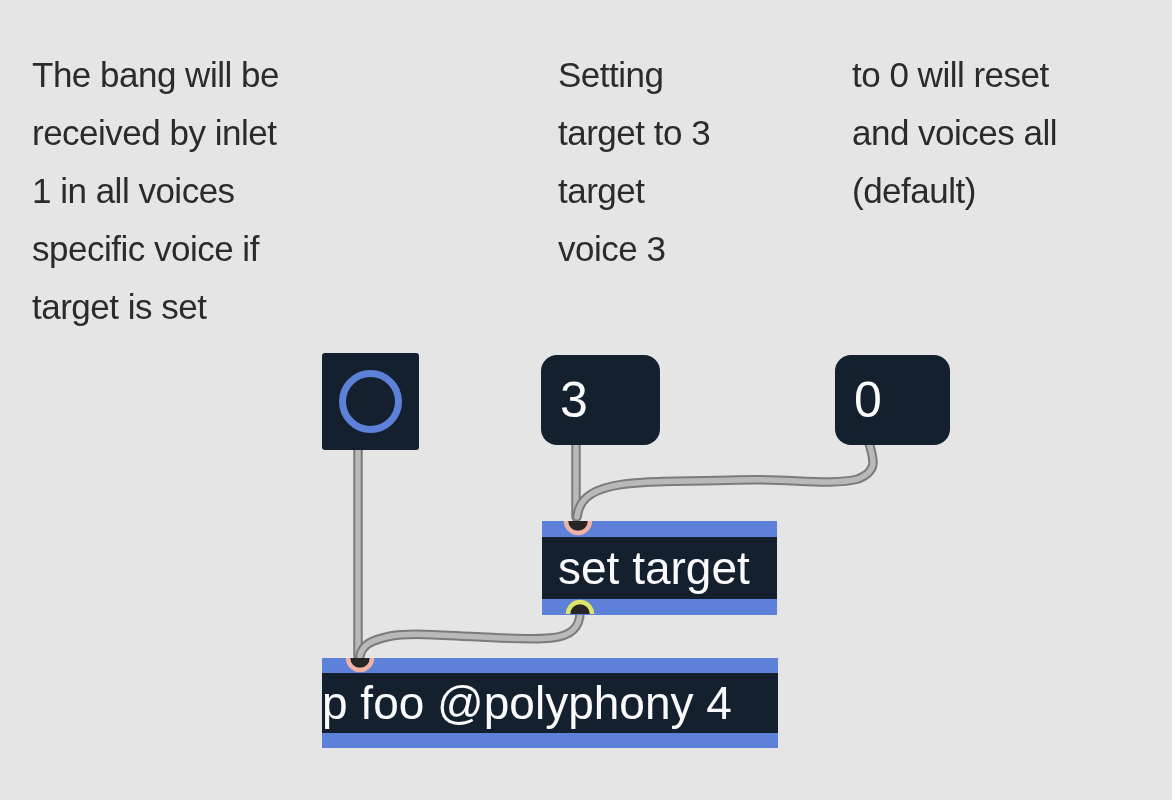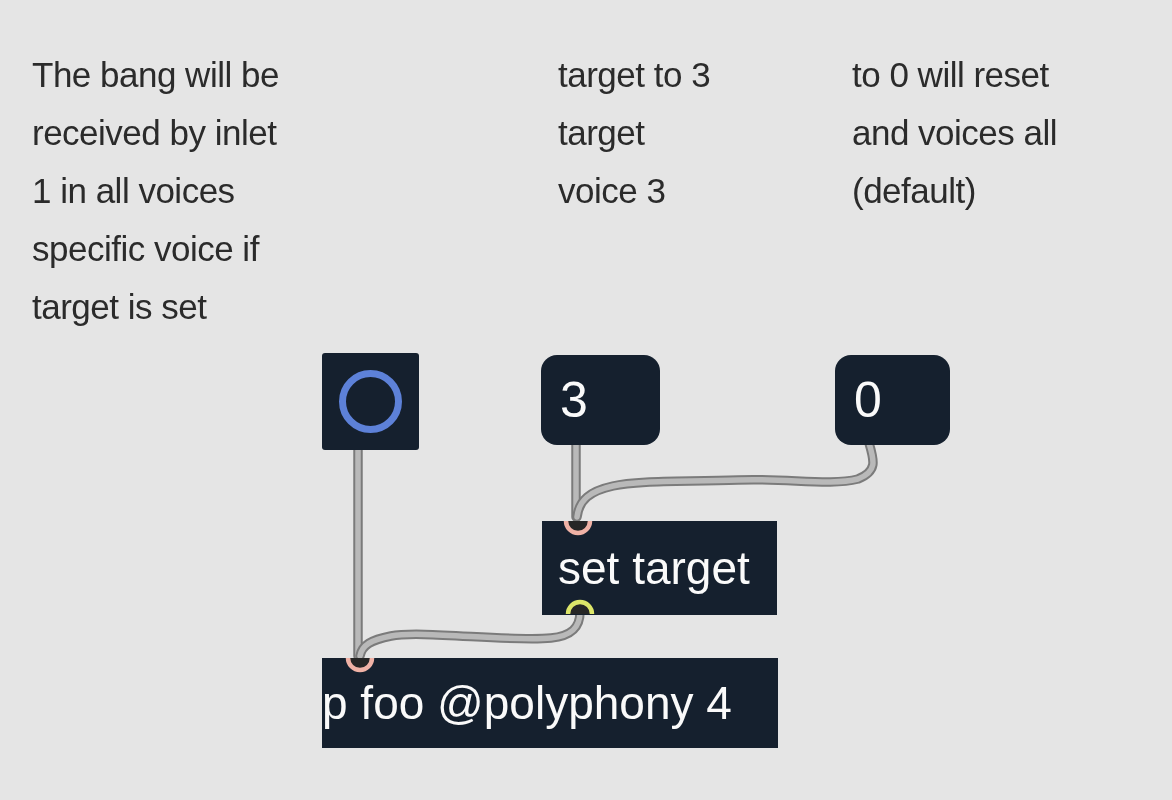--- a/index.html
+++ b/index.html
@@ -53,21 +53,21 @@
     border:7px solid var(--accent_blue);
   }
   .msg{
     width:119px;height:90px;border-radius:16px;
     display:flex;align-items:center;
     color:var(--box_text);font-size:50px;padding-left:19px;
   }
   .msg-3{left:541px;top:355px;}
   .msg-0{left:835px;top:355px;width:115px;}
   .objbox{
-    display:flex;flex-direction:row;text-align:right;
+    display:flex;flex-direction:column;text-align:right;
   }
   .objbox .stripe{height:16px;background:var(--accent_blue);flex:0 0 auto;}
   .objbox .middle{
     flex:1 1 auto;display:flex;align-items:center;
     color:var(--box_text);font-size:46px;white-space:nowrap;
   }
   .set-target{left:542px;top:521px;width:235px;height:94px;}
   .set-target .middle{padding-left:16px;}
   .poly{left:322px;top:658px;width:456px;height:90px;}
   .poly .stripe{height:15px;}
@@ -103,20 +103,21 @@
 
   <div class="comment" style="left:32px;top:46px;">
     <div>The bang will be</div>
     <div>received by inlet</div>
     <div>1 in all voices</div>
     <div>specific voice if</div>
     <div>target is set</div>
   </div>
 
   <div class="comment" style="left:558px;top:46px;">
+    <div>Setting</div>
     <div>target to 3</div>
     <div>target</div>
     <div>voice 3</div>
   </div>
 
   <div class="comment" style="left:852px;top:46px;">
     <div>to 0 will reset</div>
     <div>and voices all</div>
     <div>(default)</div>
   </div>

